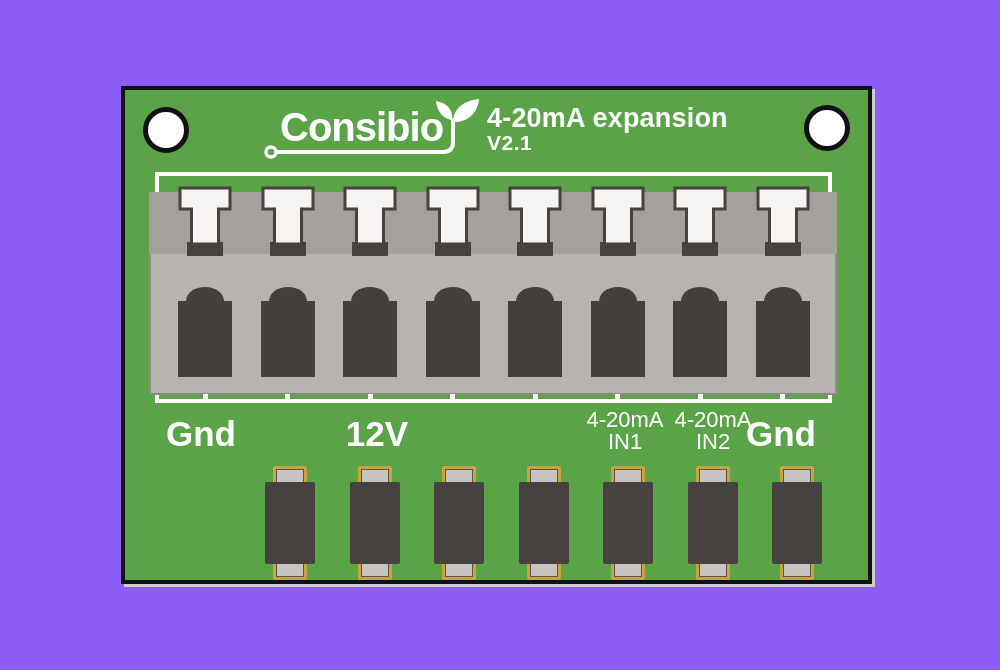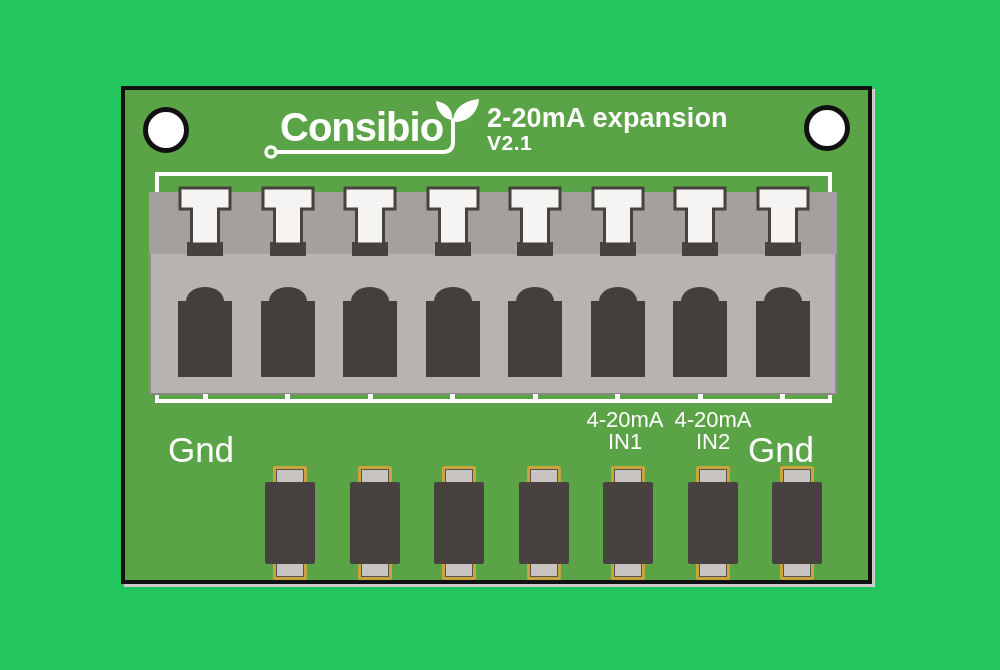--- a/index.html
+++ b/index.html
@@ -1,16 +1,16 @@
 <!DOCTYPE html>
 <html style="--green: #5aa346; --outline: #111111; --white: #ffffff; --gray-top: #a3a09d; --gray-bottom: #b7b3b0; --t-fill: #f5f4f2; --t-dark: #46423e; --opening: #443f3c; --smd-body: #474240; --gold: #c9a43c; --pad-inner: #c6c3c0;"><head>
 <meta charset="utf-8">
 <style>
   html,body{margin:0;padding:0;background:#ffffff;}
-  .canvas{position:relative;width:1000px;height:670px;background:#22c55e;overflow:hidden;
+  .canvas{position:relative;width:1000px;height:670px;background:#8b5cf6;overflow:hidden;
           font-family:"Liberation Sans", sans-serif;}
   .board{position:absolute;left:121px;top:86px;width:751px;height:498px;
          background:var(--green,#5aa346);border:4px solid var(--outline,#111);
          box-sizing:border-box;box-shadow:3px 3px 0 #cccccc;}
   .layer{position:absolute;left:0;top:0;width:100%;height:100%;}
   .hole{position:absolute;width:36px;height:36px;border-radius:50%;
         background:var(--white,#fff);border:5px solid var(--outline,#111);}
   .hole.left{left:18px;top:17px;}
   .hole.right{left:679px;top:15px;}
   .logo-text{position:absolute;left:155px;top:15px;color:var(--white,#fff);
@@ -22,21 +22,21 @@
            font-size:21px;font-weight:bold;letter-spacing:0.5px;text-align:right;}
   .silk-box{position:absolute;left:30px;top:82px;width:677px;height:231px;
             border:4px solid var(--white,#fff);box-sizing:border-box;}
   .tblock{position:absolute;left:24px;top:102px;width:688px;height:203px;
           background:var(--gray-bottom,#b7b3b0);
           box-shadow:inset 2px 0 0 #8f8b87, inset -2px 0 0 #8f8b87, inset 0 -2px 0 #8b8783;}
   .tblock-top{position:absolute;left:0;top:0;width:100%;height:62px;background:var(--gray-top,#a3a09d);}
   .term-col{position:absolute;top:96px;width:54px;height:191px;}
   .tick{position:absolute;top:304px;width:5px;height:7px;background:var(--white,#fff);}
   .lbl-big{position:absolute;top:326px;width:140px;text-align:center;color:var(--white,#fff);
-           font-size:35px;font-weight:normal;line-height:35px;margin-top:16px;}
+           font-size:35px;font-weight:bold;line-height:35px;}
   .lbl-sm-group{position:absolute;top:319px;width:110px;text-align:center;color:var(--white,#fff);
                 font-size:22px;font-weight:normal;line-height:22px;}
   .smd{position:absolute;top:376px;width:50px;height:114px;}
   .pad{position:absolute;left:8px;width:34px;height:26px;background:var(--gold,#c9a43c);border-radius:2px;}
   .pad.top{top:0;}
   .pad.bottom{top:88px;}
   .pad-inner{position:absolute;left:3px;width:28px;height:19px;background:var(--pad-inner,#c6c3c0);
              border:1px solid #5a5450;box-sizing:border-box;}
   .pad.top .pad-inner{top:3px;}
   .pad.bottom .pad-inner{bottom:3px;}
@@ -53,21 +53,21 @@
 
     <div class="logo-text">Consibio</div>
 
     <svg class="logo-art" width="230" height="72" viewBox="0 0 230 72">
       <circle cx="10" cy="56" r="5" fill="none" stroke="#ffffff" stroke-width="3.5"></circle>
       <path d="M15 56 H182 Q192 56 192 46 V24" fill="none" stroke="#ffffff" stroke-width="4" stroke-linecap="round"></path>
       <path d="M192 26 C192 14 201 5 218 3 C217 17 206 27 192 26 Z" fill="#ffffff"></path>
       <path d="M191 24 C183 23 176 16 175 5 C186 7 192 13 191 24 Z" fill="#ffffff"></path>
     </svg>
 
-    <div class="product">2-20mA expansion</div>
+    <div class="product">4-20mA expansion</div>
     <div class="version">V2.1</div>
 
     <div class="silk-box"></div>
 
     <div class="tblock">
       <div class="tblock-top"></div>
     </div>
 
     <div class="layer" id="terminals">
         <div class="term-col" style="left: 53px;"><svg width="54" height="191" viewBox="0 0 54 191">
@@ -124,20 +124,21 @@
         <div class="tick" style="left: 160.07px;"></div>
         <div class="tick" style="left: 242.64px;"></div>
         <div class="tick" style="left: 325.21px;"></div>
         <div class="tick" style="left: 407.78px;"></div>
         <div class="tick" style="left: 490.35px;"></div>
         <div class="tick" style="left: 572.92px;"></div>
         <div class="tick" style="left: 655.49px;"></div>
       </div>
     <div class="layer" id="labels">
         <div class="lbl-big" style="left: 6px;">Gnd</div>
+        <div class="lbl-big" style="left: 182px;">12V</div>
         <div class="lbl-sm-group" style="left: 445px;">
           <div>4-20mA</div>
           <div>IN1</div>
         </div>
         <div class="lbl-sm-group" style="left: 533px;">
           <div>4-20mA</div>
           <div>IN2</div>
         </div>
         <div class="lbl-big" style="left: 586px;">Gnd</div>
       </div>

